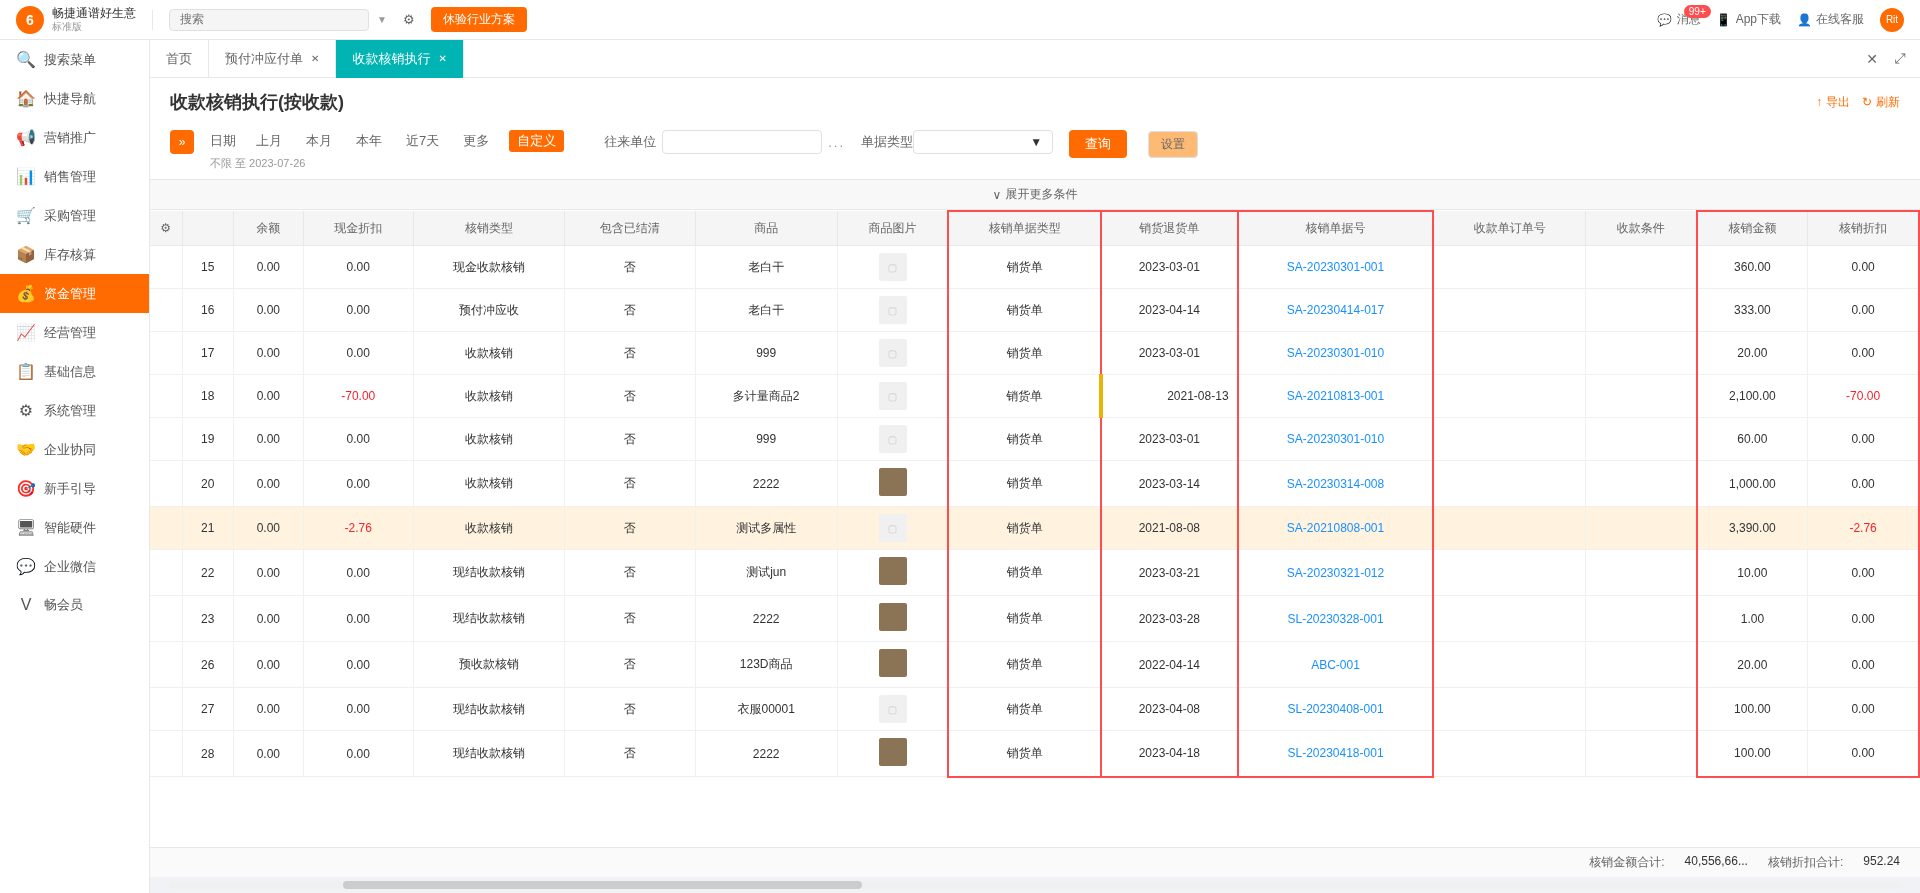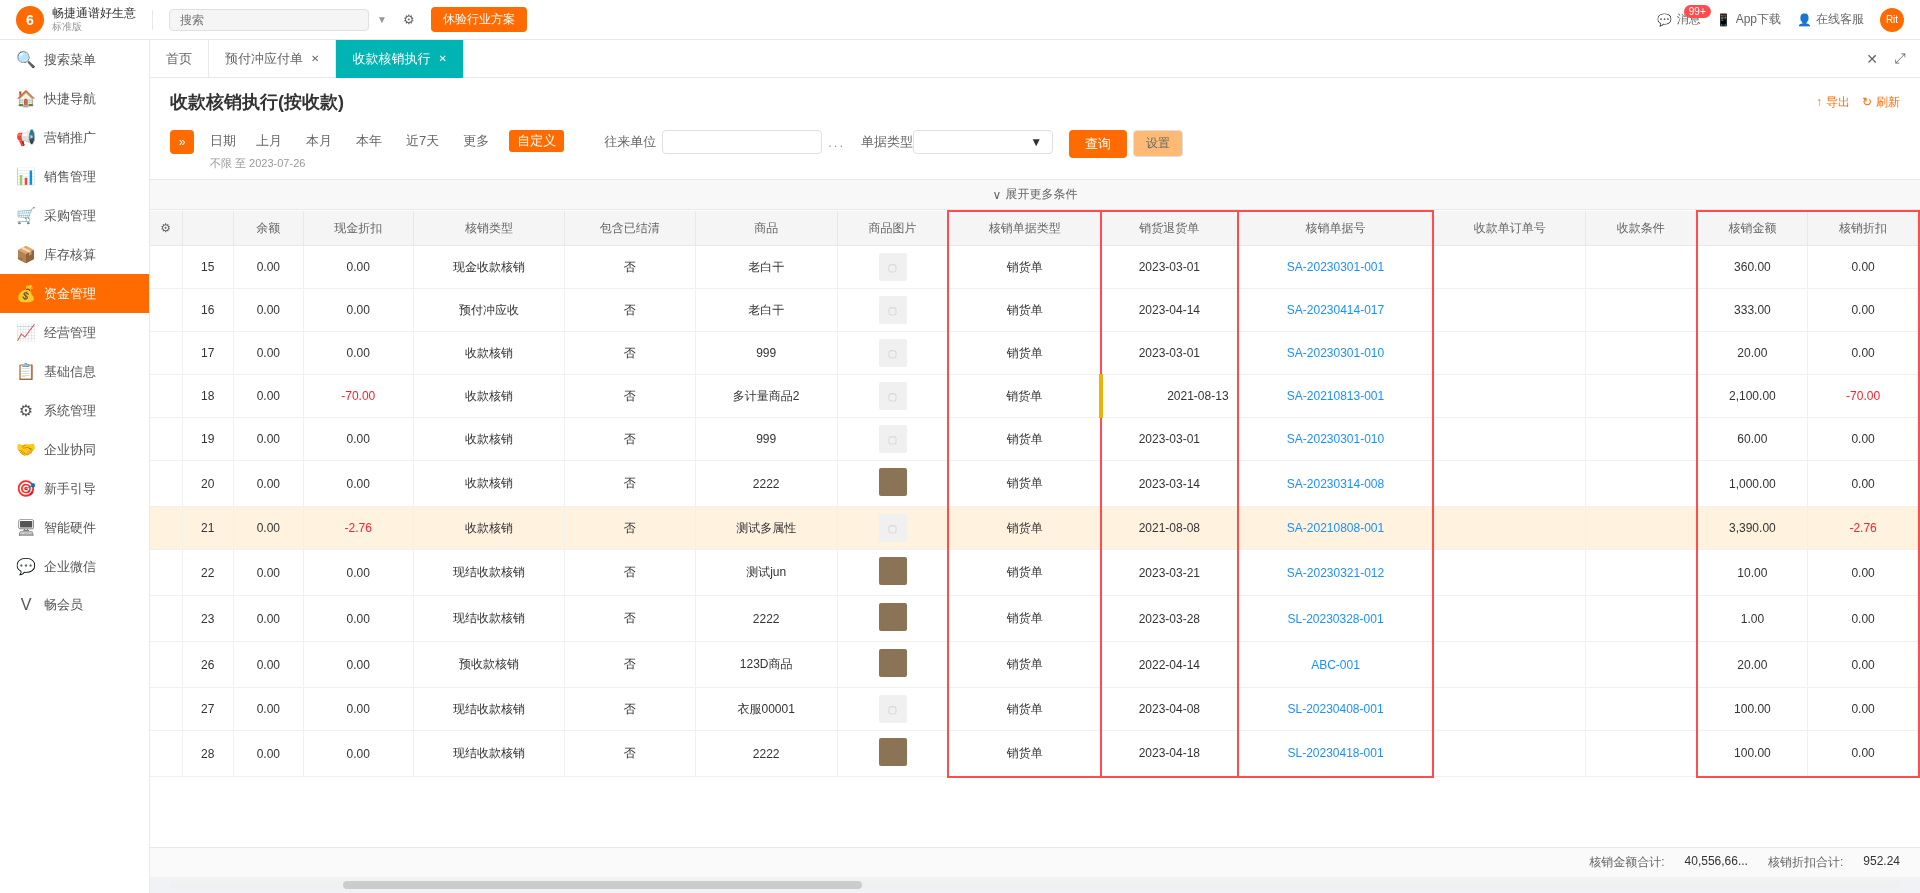--- a/index.html
+++ b/index.html
@@ -12,21 +12,21 @@
       display: flex;
       align-items: center;
       padding: 0 16px;
       border-bottom: 1px solid #e8e8e8;
       justify-content: space-between;
     }
     .top-bar-left { display: flex; align-items: center; gap: 8px; }
     .brand-logo { width: 28px; height: 28px; background: #ff6b00; border-radius: 50%; display: flex; align-items: center; justify-content: center; color: white; font-size: 14px; font-weight: bold; }
     .brand-name { font-size: 12px; color: #333; }
     .brand-version { font-size: 10px; color: #999; }
-    .top-bar-search { background: #f5f5f5; border: 1px solid #e0e0e0; border-radius: 4px; padding: 3px 80px 3px 10px; font-size: 12px; color: #999; width: 200px; }
+    .top-bar-search { background: #f5f5f5; border: 1px solid #e0e0e0; border-radius: 4px; padding: 3px 80px 3px 10px; font-size: 12px; color: #999; width: 200px; font-family: Liberation Mono, monospace; }
     .dropdown-arrow { color: #999; font-size: 10px; }
     .gear-btn { width: 28px; height: 28px; display: flex; align-items: center; justify-content: center; cursor: pointer; color: #666; }
     .industry-btn { background: #ff6b00; color: white; border: none; border-radius: 4px; padding: 4px 12px; font-size: 12px; cursor: pointer; }
     .top-bar-right { display: flex; align-items: center; gap: 16px; font-size: 12px; color: #666; }
     .notification-badge { position: relative; display: flex; align-items: center; gap: 4px; cursor: pointer; }
     .badge { background: #ff4d4f; color: white; border-radius: 10px; padding: 1px 5px; font-size: 10px; position: absolute; top: -6px; right: -10px; }
     .user-avatar { width: 24px; height: 24px; background: #ff6b00; border-radius: 50%; display: flex; align-items: center; justify-content: center; color: white; font-size: 10px; }
 
     
     .main-layout { display: flex; height: calc(893px - 40px); }
@@ -243,21 +243,21 @@
         <input class="filter-input" type="text" value="" style="">
         <span class="filter-dots">...</span>
       </div>
       <div style="display:flex;align-items:center;">
         <span class="filter-label">单据类型</span>
         <div class="filter-select">
           <span></span>
           <span>▼</span>
         </div>
       </div>
-      <div style="display:flex;gap:6px;align-items:flex-start;">
+      <div style="display:flex;gap:21px;align-items:flex-end;">
         <button class="query-btn">查询</button>
         <button class="settings-btn">设置</button>
       </div>
     </div>
 
     <div class="expand-more-bar">
       <div class="expand-more-btn">
         <span>∨</span>
         <span>展开更多条件</span>
       </div>

